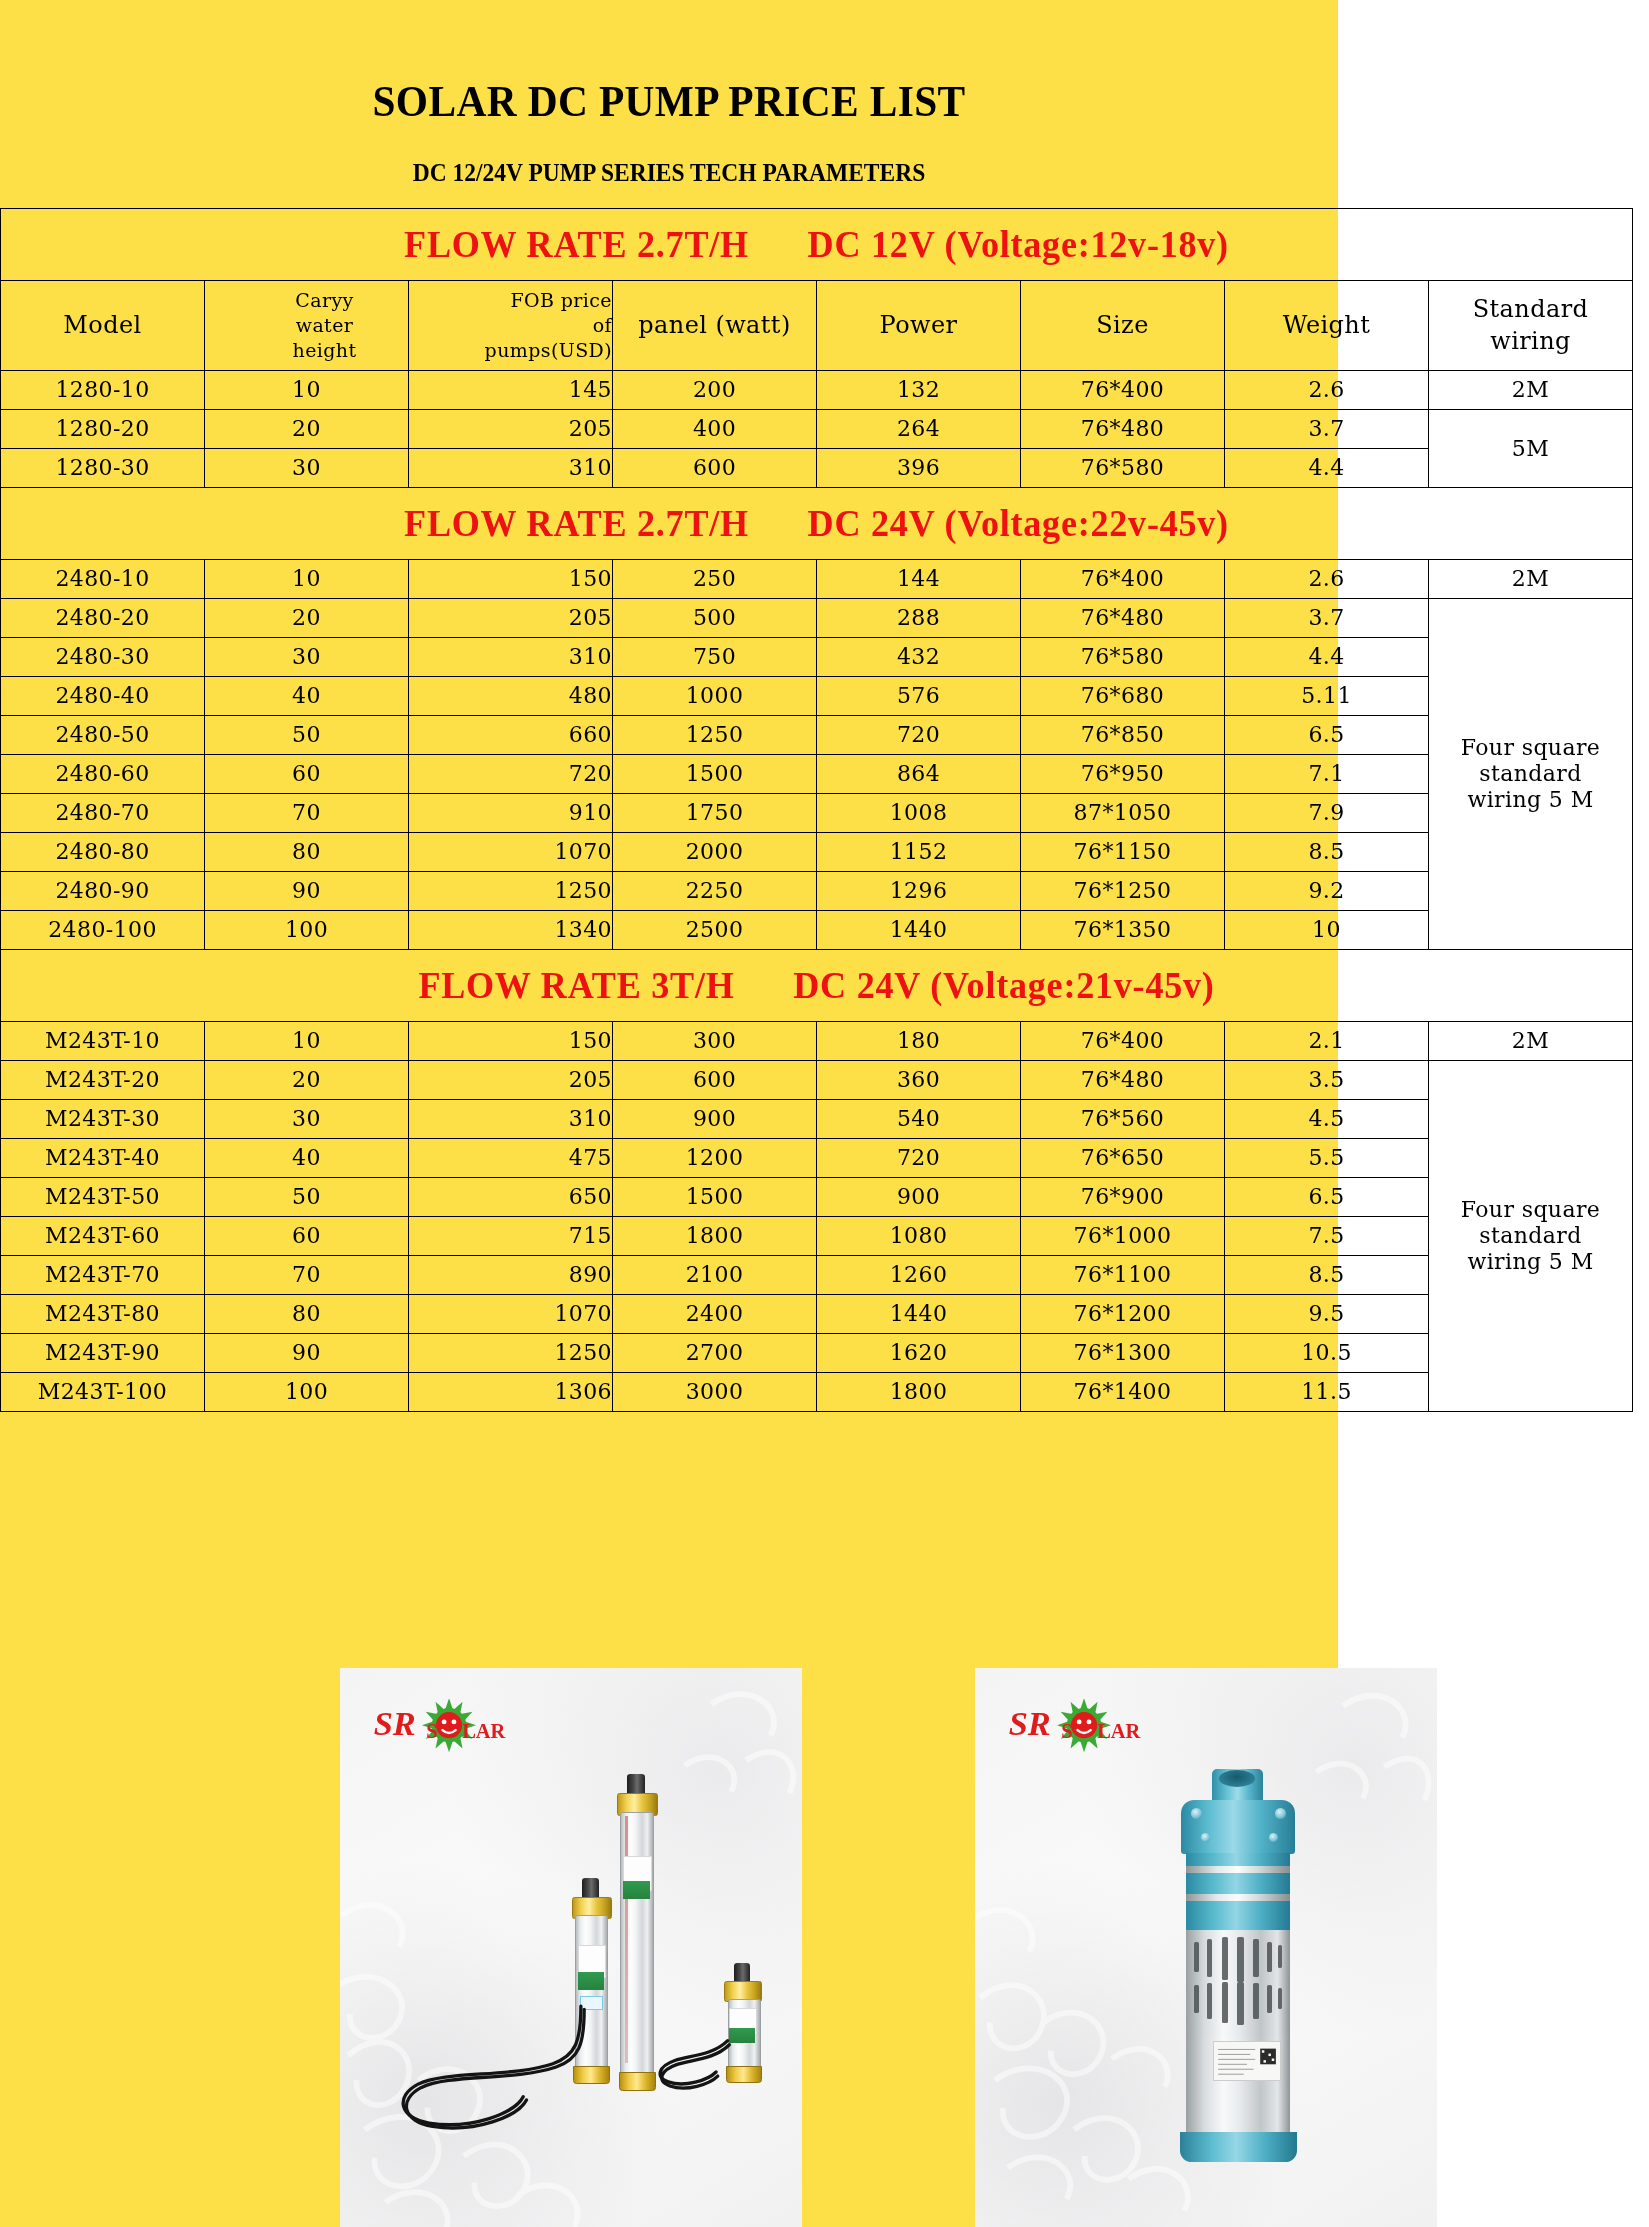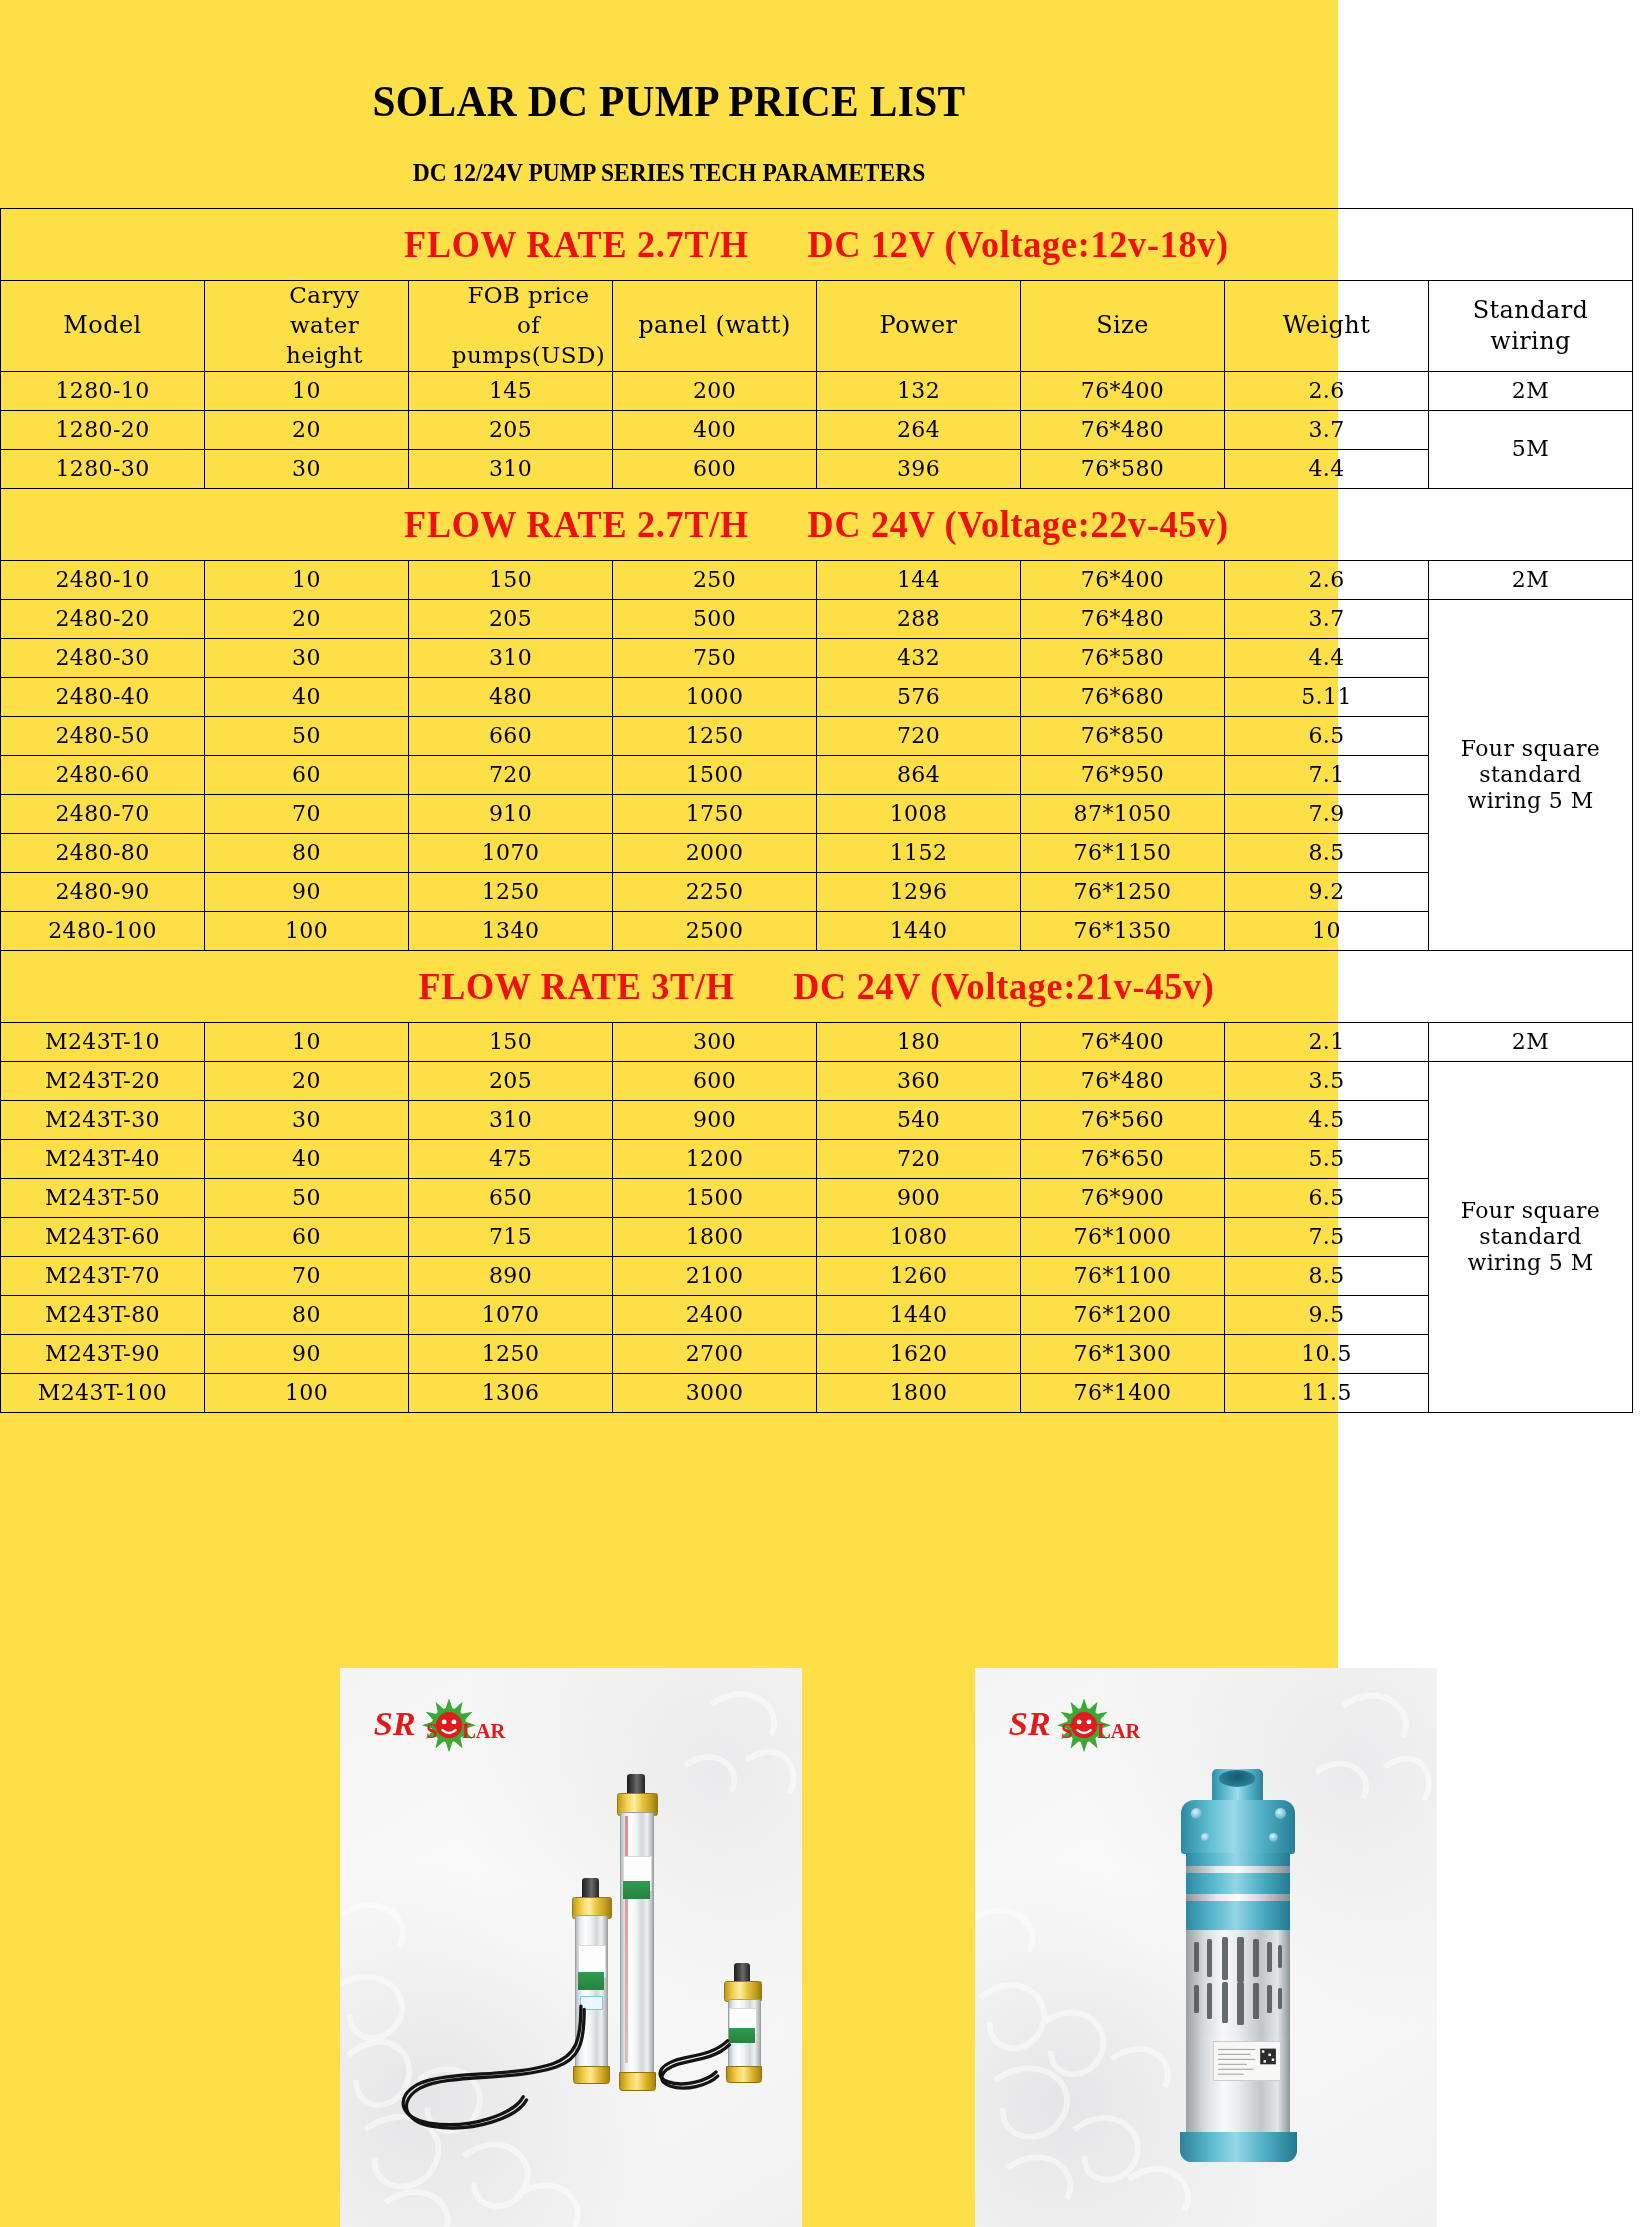--- a/index.html
+++ b/index.html
@@ -89,33 +89,33 @@
     margin: 0;
   }
   .main-table td {
     font-size: 22px;
     height: 38px;
     line-height: 1.18;
     letter-spacing: 0.4px;
   }
   .main-table td.model   { width: 175px; }
   .main-table td.carry   { width: 176px; }
-  .main-table td.fob     { width: 177px; }
+  .main-table td.fob     { width: 177px; text-align: right; }
   .main-table td.panel   { width: 359px; }
   .main-table td.power   { width: 148px; }
   .main-table td.size    { width: 153px; }
   .main-table td.weight  { width: 107px; }
   .main-table td.wiring  { width: 338px; margin-left: 12px; }
 
   .col-header td {
     height: 89px;
     font-size: 24px;
     line-height: 1.3;
   }
-  .col-header td.multiline { font-size: 23px; padding-left: 36px; }
+  .col-header td.multiline { font-size: 19px; padding-left: 36px; }
 
   .section-banner td {
     height: 56px;
     color: #ee1111;
     font-family: "Liberation Serif", serif;
     font-weight: bold;
     font-size: 38px;
     letter-spacing: 0.8px;
     white-space: pre;
   }

